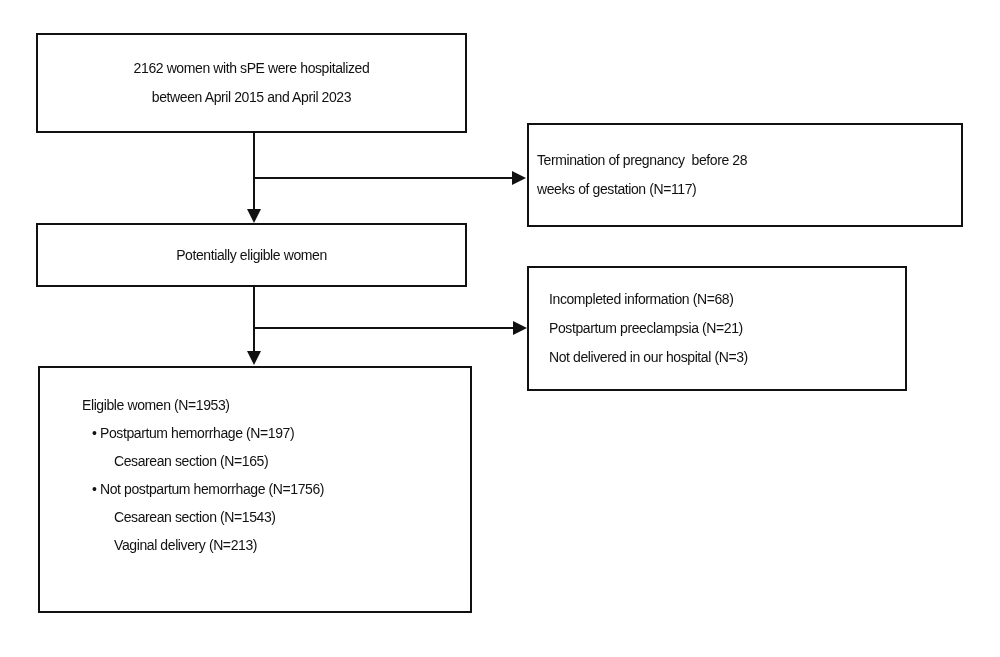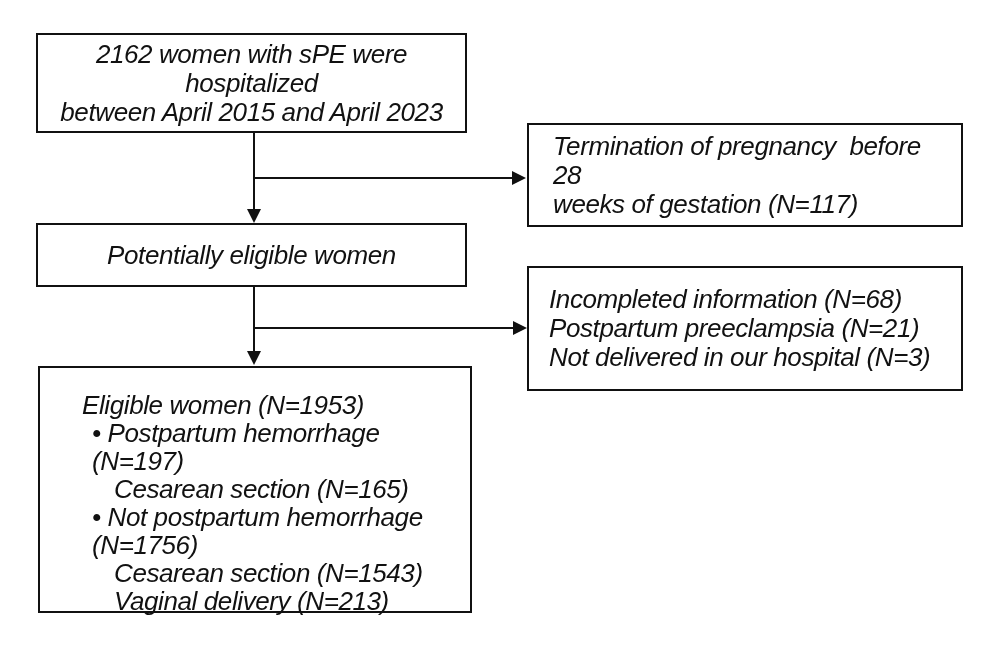--- a/index.html
+++ b/index.html
@@ -9,40 +9,40 @@
     background:var(--bg); overflow:hidden;
     font-family:"Liberation Sans", sans-serif;
     color:var(--ink);
   }
   .connectors { position:absolute; left:0; top:0; width:1000px; height:657px; }
   .connectors line     { stroke:var(--ink); stroke-width:2; }
   .connectors polygon  { fill:var(--ink); }
   .box {
     position:absolute; box-sizing:border-box;
     border:2px solid var(--ink); background:var(--bg);
-    font-size:26px; line-height:29px; letter-spacing:-0.4px;font-style:italic;
+    font-size:14px; line-height:29px; letter-spacing:-0.4px;
   }
   .tline { white-space:pre-wrap; }
   .box-top {
     left:36px; top:33px; width:431px; height:100px;
     display:flex; flex-direction:column; justify-content:center;
     text-align:center;
   }
   .box-middle {
     left:36px; top:223px; width:431px; height:64px;
     display:flex; align-items:center; justify-content:center;
     text-align:center;
   }
   .box-side1 {
     left:527px; top:123px; width:436px; height:104px;
     display:flex; flex-direction:column; justify-content:center;
-    padding-left:24px; padding-right:8px;
+    padding-left:8px; padding-right:8px;
   }
   .box-side2 {
-    left:527px; top:266px; width:436px; height:125px;
+    left:527px; top:266px; width:380px; height:125px;
     display:flex; flex-direction:column; justify-content:center;
     padding-left:20px; padding-right:8px;
   }
   .box-eligible {
     left:38px; top:366px; width:434px; height:247px;
     padding-top:23px; line-height:28px;
   }
   .indent-0      { padding-left:42px; }
   .indent-bullet { padding-left:52px; }
   .indent-2      { padding-left:74px; }

